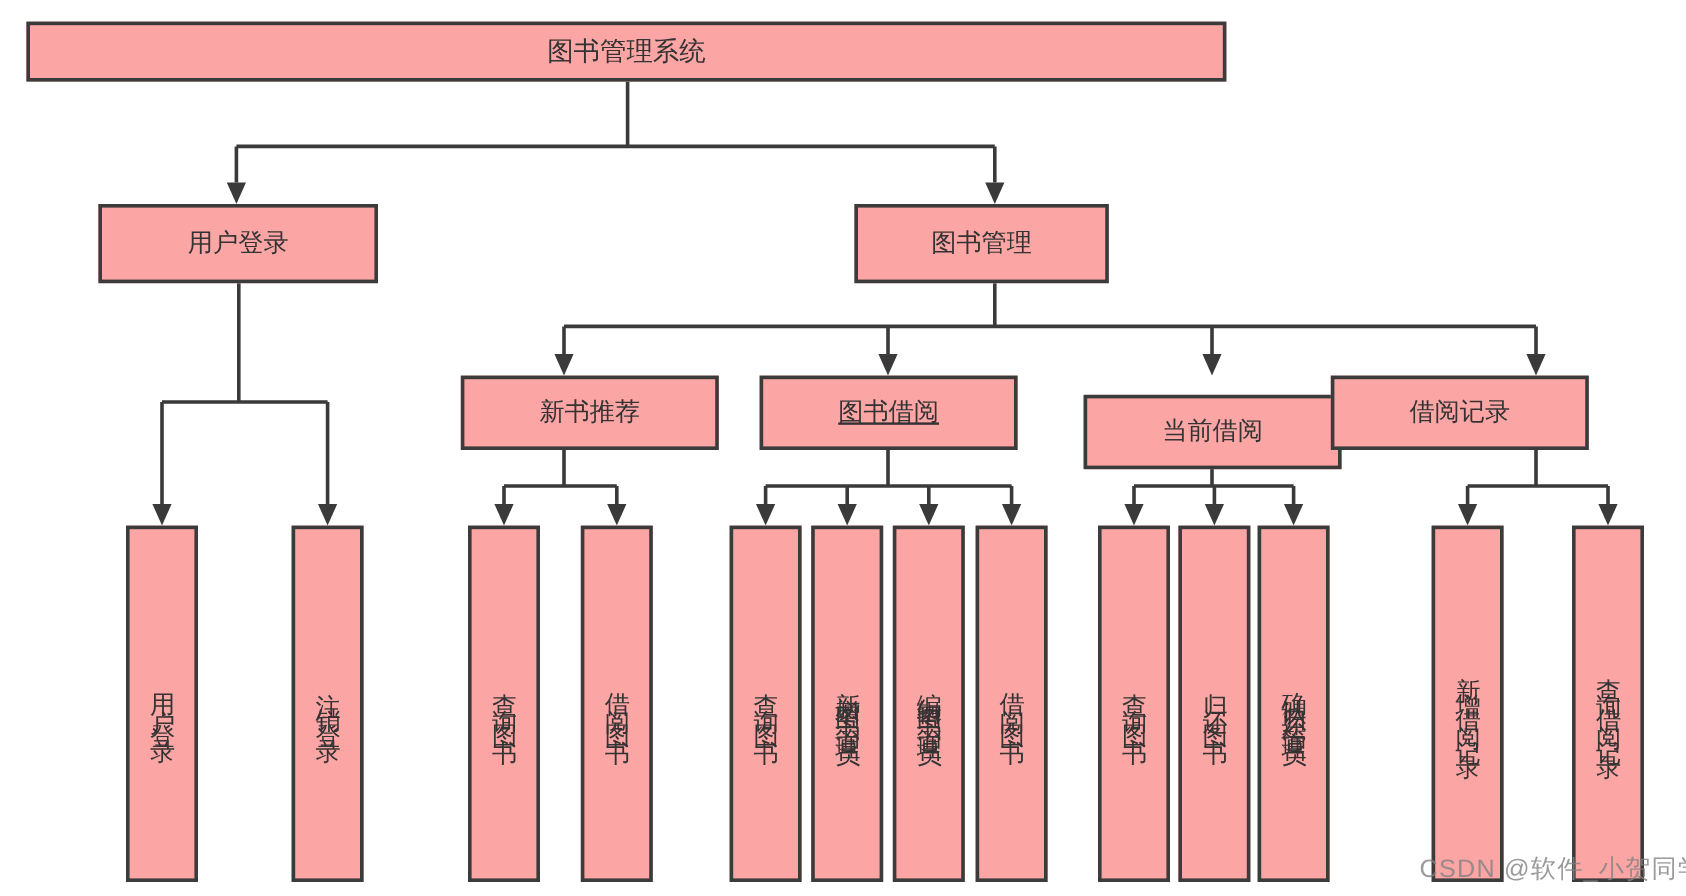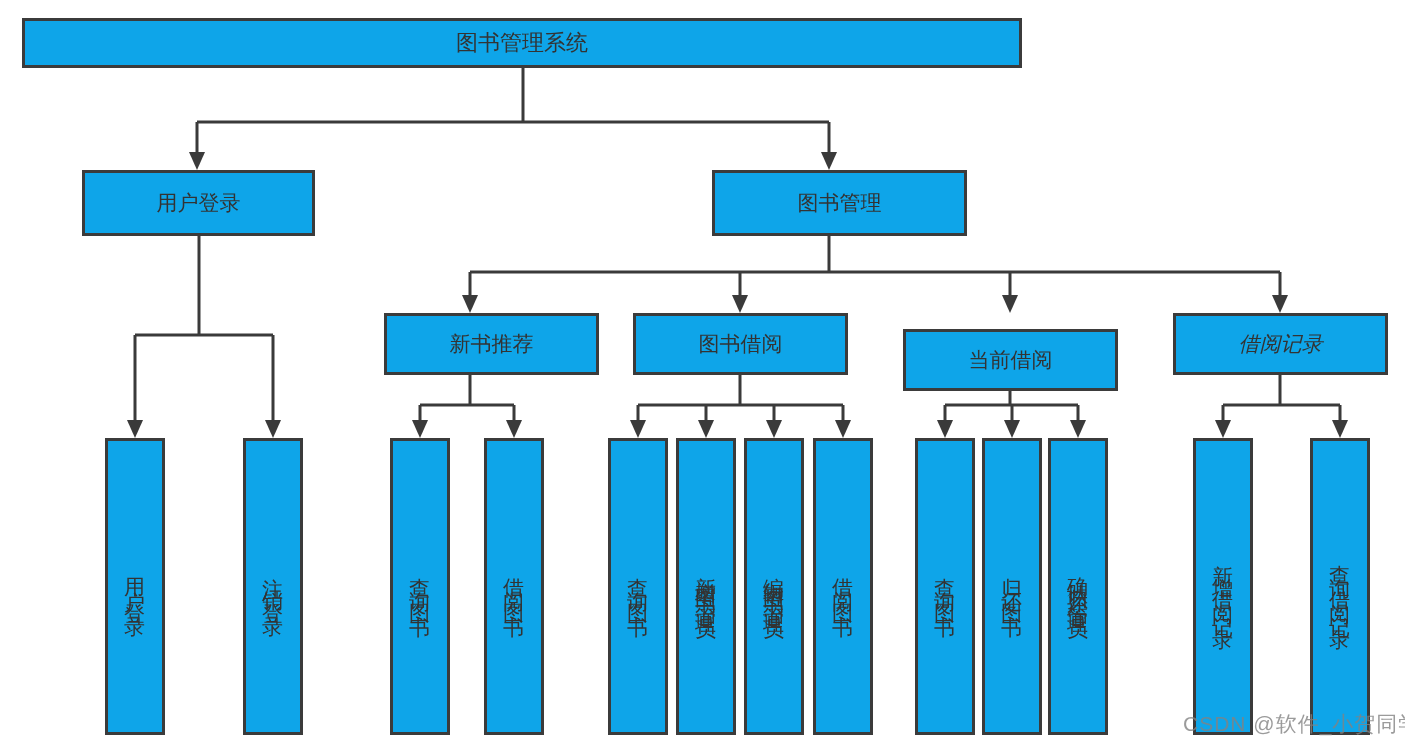--- a/index.html
+++ b/index.html
@@ -17,41 +17,41 @@
   }
   #connectors {
     position: absolute;
     left: 0; top: 0;
     width: 1405px;
     height: 747px;
   }
   .box {
     position: absolute;
     box-sizing: border-box;
-    background: #0ea5e9;
+    background: #fca5a5;
     border: 3px solid #3b3b3b;
     display: flex;
     align-items: center;
     justify-content: center;
     color: #333333;
     font-size: 21px;
     text-align: center;
     line-height: 1.2;
   }
   
   #root-box   { left: 22px;  top: 18px;  width: 1000px; height: 50px; font-size: 22px; }
   
   #l2-user    { left: 82px;  top: 170px; width: 233px; height: 66px; }
-  #l2-mgmt    { left: 712px; top: 170px; width: 255px; height: 66px; }
+  #l2-mgmt    { left: 712px; top: 170px; width: 212px; height: 66px; }
   
   .l3 { top: 313px; width: 215px; height: 62px; }
   #l3-recommend { left: 363px; margin-left: 21px; }
-  #l3-borrow    { left: 633px; }
+  #l3-borrow    { left: 633px; text-decoration: underline; }
   #l3-current   { left: 903px; margin-top: 16px; }
-  #l3-records   { left: 1173px; font-style: italic; }
+  #l3-records   { left: 1109px; }
   
   .vbox {
     top: 438px;
     width: 60px;
     height: 297px;
     writing-mode: vertical-rl;
     text-orientation: mixed;
     letter-spacing: 13px;
     font-size: 21px;
     line-height: 1;

